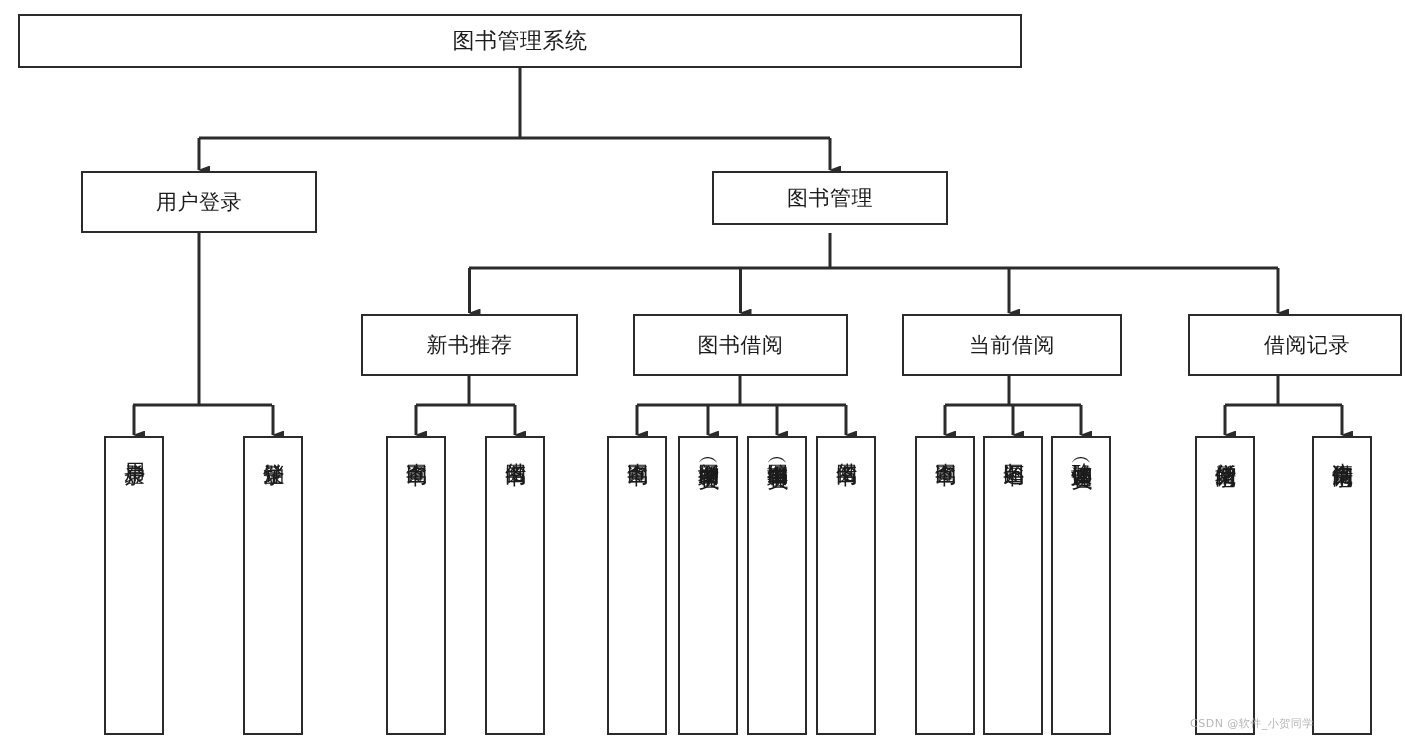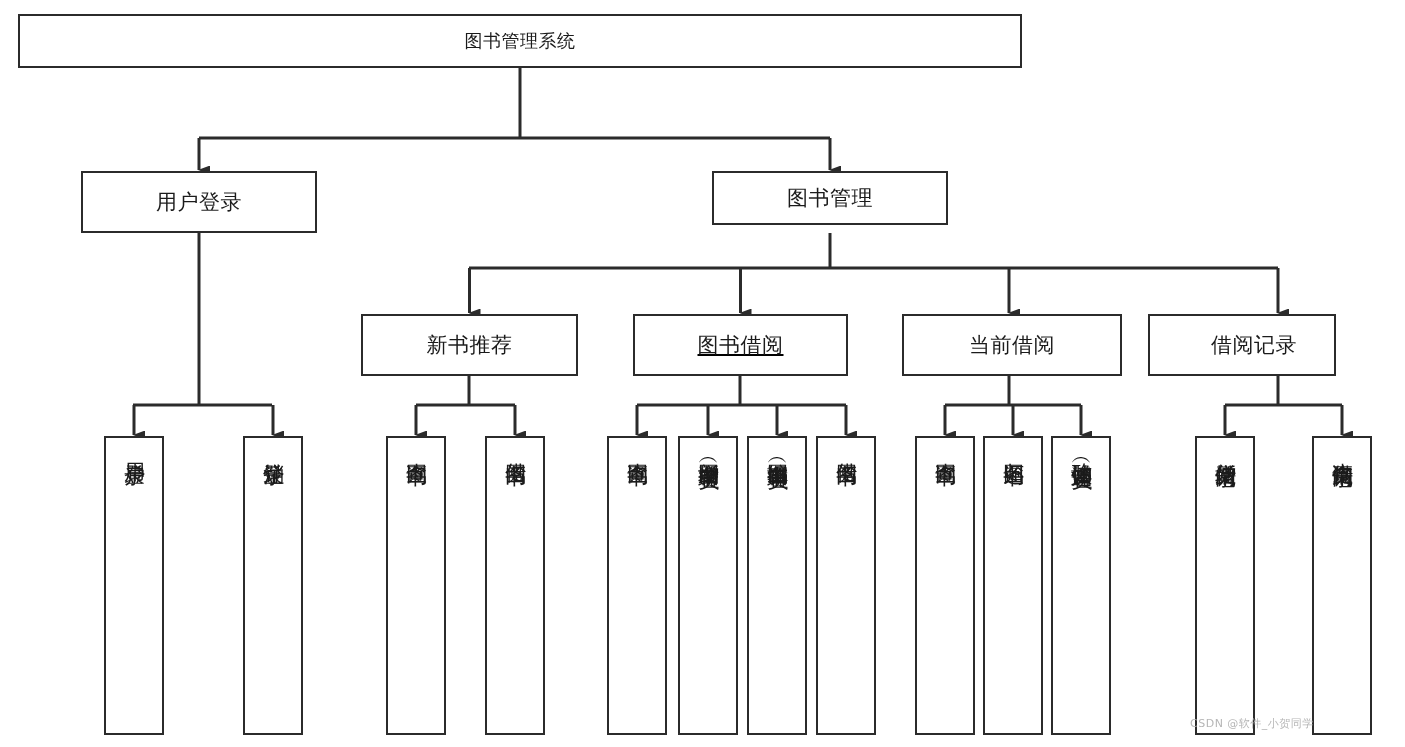--- a/index.html
+++ b/index.html
@@ -47,21 +47,21 @@
   }
   .node.leaf .lbl {
     writing-mode: vertical-rl;
     text-orientation: upright;
     font-size: 21px;
     line-height: 1.32;
     letter-spacing: 1px;
     white-space: nowrap;
   }
   .node.root .lbl {
-    font-size: 18px;
+    font-size: 22px;
   }
   #watermark {
     position: absolute;
     left: 1190px;
     top: 716px;
     font-size: 11px;
     color: #b6b6b6;
     white-space: nowrap;
     letter-spacing: 0.5px;
     pointer-events: none;
@@ -121,27 +121,27 @@
       </div>
       <div class="node" style="left: 81px; top: 171px; width: 236px; height: 62px;">
         <span class="lbl">用户登录</span>
       </div>
       <div class="node" style="left: 712px; top: 171px; width: 236px; height: 54px;">
         <span class="lbl">图书管理</span>
       </div>
       <div class="node" style="left: 361px; top: 314px; width: 217px; height: 62px; align-items: center;">
         <span class="lbl">新书推荐</span>
       </div>
-      <div class="node" style="left: 633px; top: 314px; width: 215px; height: 62px; text-decoration: underline;">
+      <div class="node" style="left: 633px; top: 314px; width: 215px; height: 62px;">
         <span class="lbl">图书借阅</span>
       </div>
       <div class="node" style="left: 902px; top: 314px; width: 220px; height: 62px;">
         <span class="lbl">当前借阅</span>
       </div>
-      <div class="node" style="left: 1148px; top: 314px; width: 188px; height: 62px; padding-left: 24px;">
+      <div class="node" style="left: 1188px; top: 314px; width: 214px; height: 62px; padding-left: 24px;">
         <span class="lbl">借阅记录</span>
       </div>
       <div class="node leaf" style="left: 104px; top: 436px; width: 60px; height: 299px;">
         <span class="lbl">用户登录</span>
       </div>
       <div class="node leaf" style="left: 243px; top: 436px; width: 60px; height: 299px;">
         <span class="lbl">注销登录</span>
       </div>
       <div class="node leaf" style="left: 386px; top: 436px; width: 60px; height: 299px;">
         <span class="lbl">查询图书</span>

